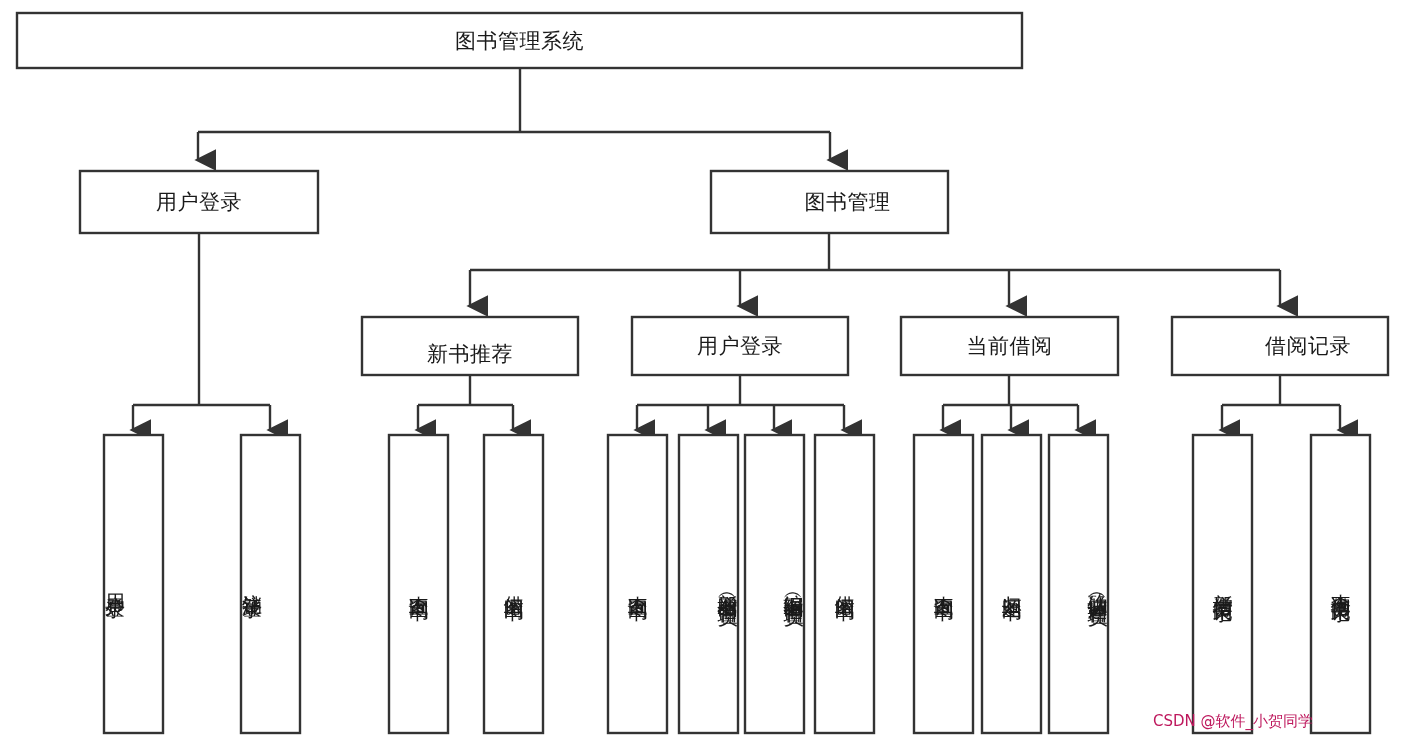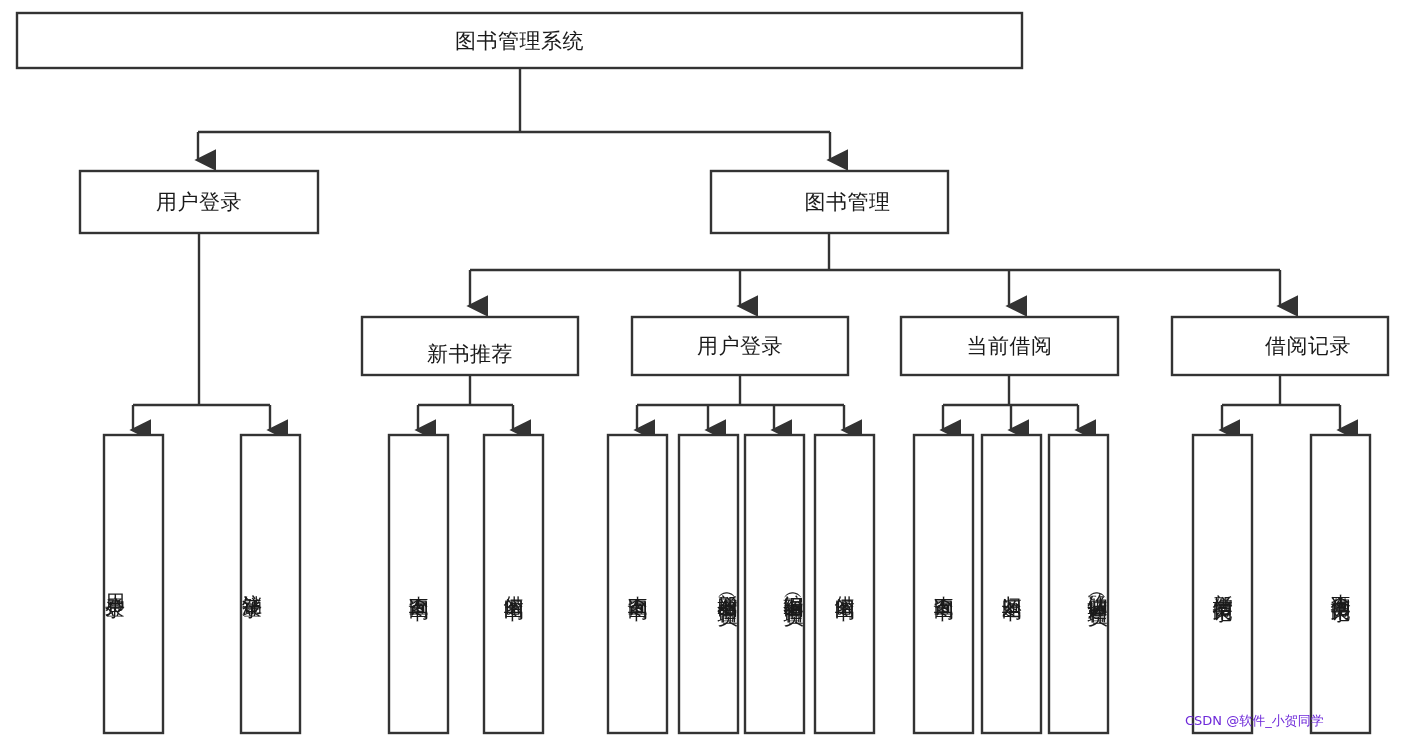--- a/index.html
+++ b/index.html
@@ -75,24 +75,24 @@
     padding-top: 6px;
     box-sizing: border-box;
   }
   .leaf-label.align-bottom {
     align-items: flex-end;
     padding-bottom: 4px;
     box-sizing: border-box;
   }
   .watermark {
     position: absolute;
-    left: 1185px;
+    left: 1153px;
     top: 712px;
-    font-size: 13px;
-    color: #6d28d9;
+    font-size: 15px;
+    color: #be185d;
     white-space: nowrap;
     pointer-events: none;
   }
 </style>
 </head>
 <body>
 
 <div id="diagram-root">
 
   <svg class="diagram-canvas" viewBox="0 0 1405 747">

